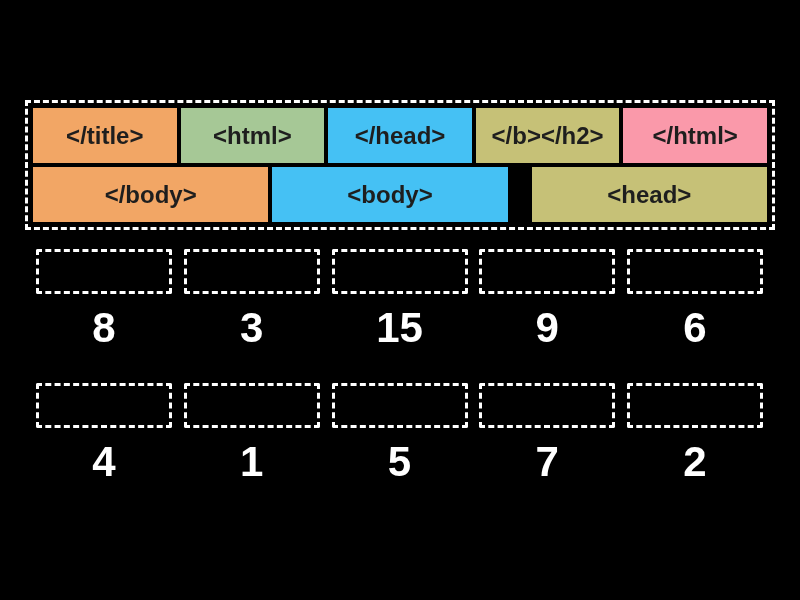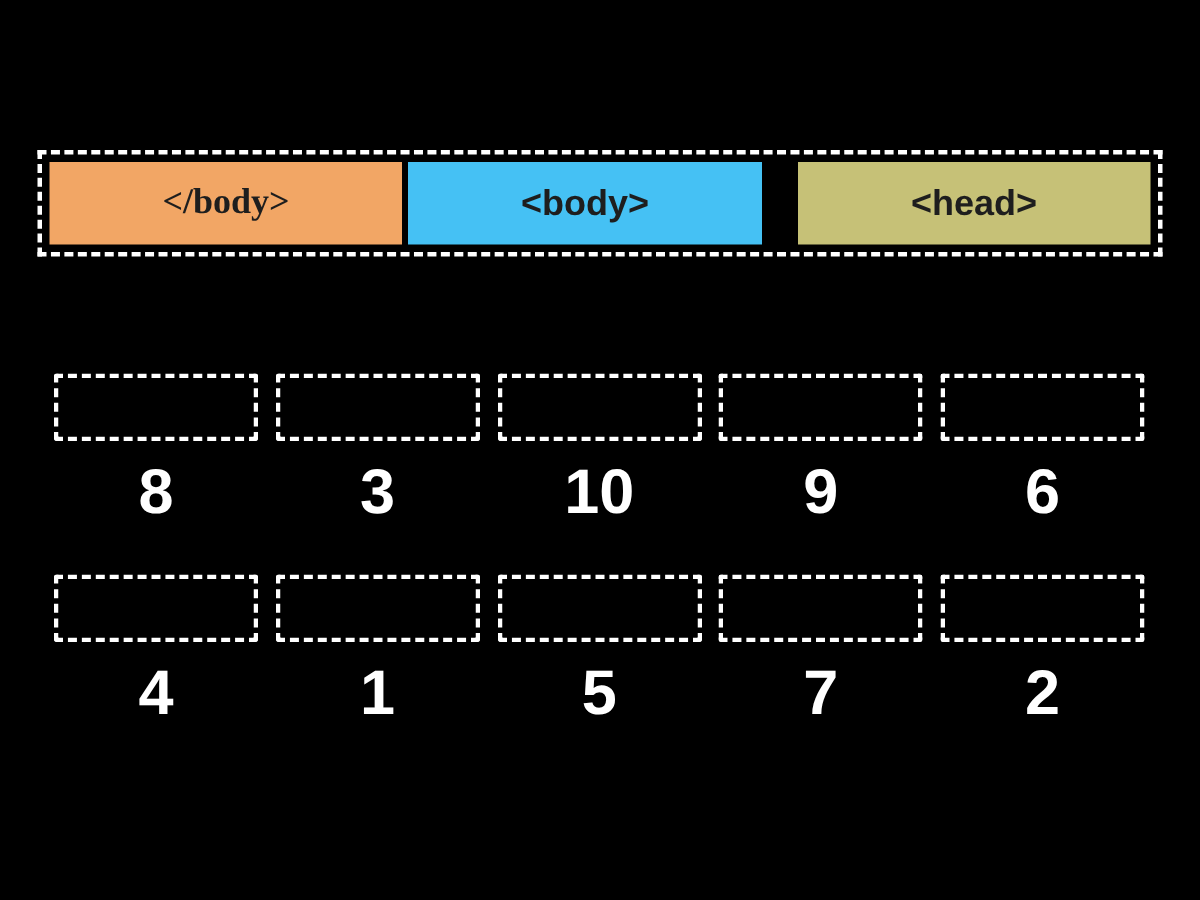--- a/index.html
+++ b/index.html
@@ -73,38 +73,45 @@
     font-size: 42px;
     font-weight: 600;
     line-height: 1;
   }
 </style>
 </head>
 <body>
 
 <div class="tile-pool">
   <div class="tile-row">
-    <div class="tile" style="background: rgb(242, 166, 101); font-family: Liberation Serif, serif;">&lt;/body&gt;</div>
+    <div class="tile" style="background: rgb(242, 166, 101);">&lt;/title&gt;</div>
+    <div class="tile" style="background: rgb(166, 200, 150);">&lt;html&gt;</div>
+    <div class="tile" style="background: rgb(69, 193, 244);">&lt;/head&gt;</div>
+    <div class="tile" style="background: rgb(198, 193, 119);">&lt;/b&gt;&lt;/h2&gt;</div>
+    <div class="tile" style="background: rgb(250, 153, 170);">&lt;/html&gt;</div>
+  </div>
+  <div class="tile-row">
+    <div class="tile" style="background: rgb(242, 166, 101);">&lt;/body&gt;</div>
     <div class="tile" style="background: rgb(69, 193, 244);">&lt;body&gt;</div>
     <div class="tile" style="background: rgb(198, 193, 119); margin-left: 20px;">&lt;head&gt;</div>
   </div>
 </div>
 
 <div class="slot-row row-1">
   <div class="slot-col">
     <div class="slot"></div>
     <div class="slot-num">8</div>
   </div>
   <div class="slot-col">
     <div class="slot"></div>
     <div class="slot-num">3</div>
   </div>
   <div class="slot-col">
     <div class="slot"></div>
-    <div class="slot-num">10</div>
+    <div class="slot-num">15</div>
   </div>
   <div class="slot-col">
     <div class="slot"></div>
     <div class="slot-num">9</div>
   </div>
   <div class="slot-col">
     <div class="slot"></div>
     <div class="slot-num">6</div>
   </div>
 </div>

